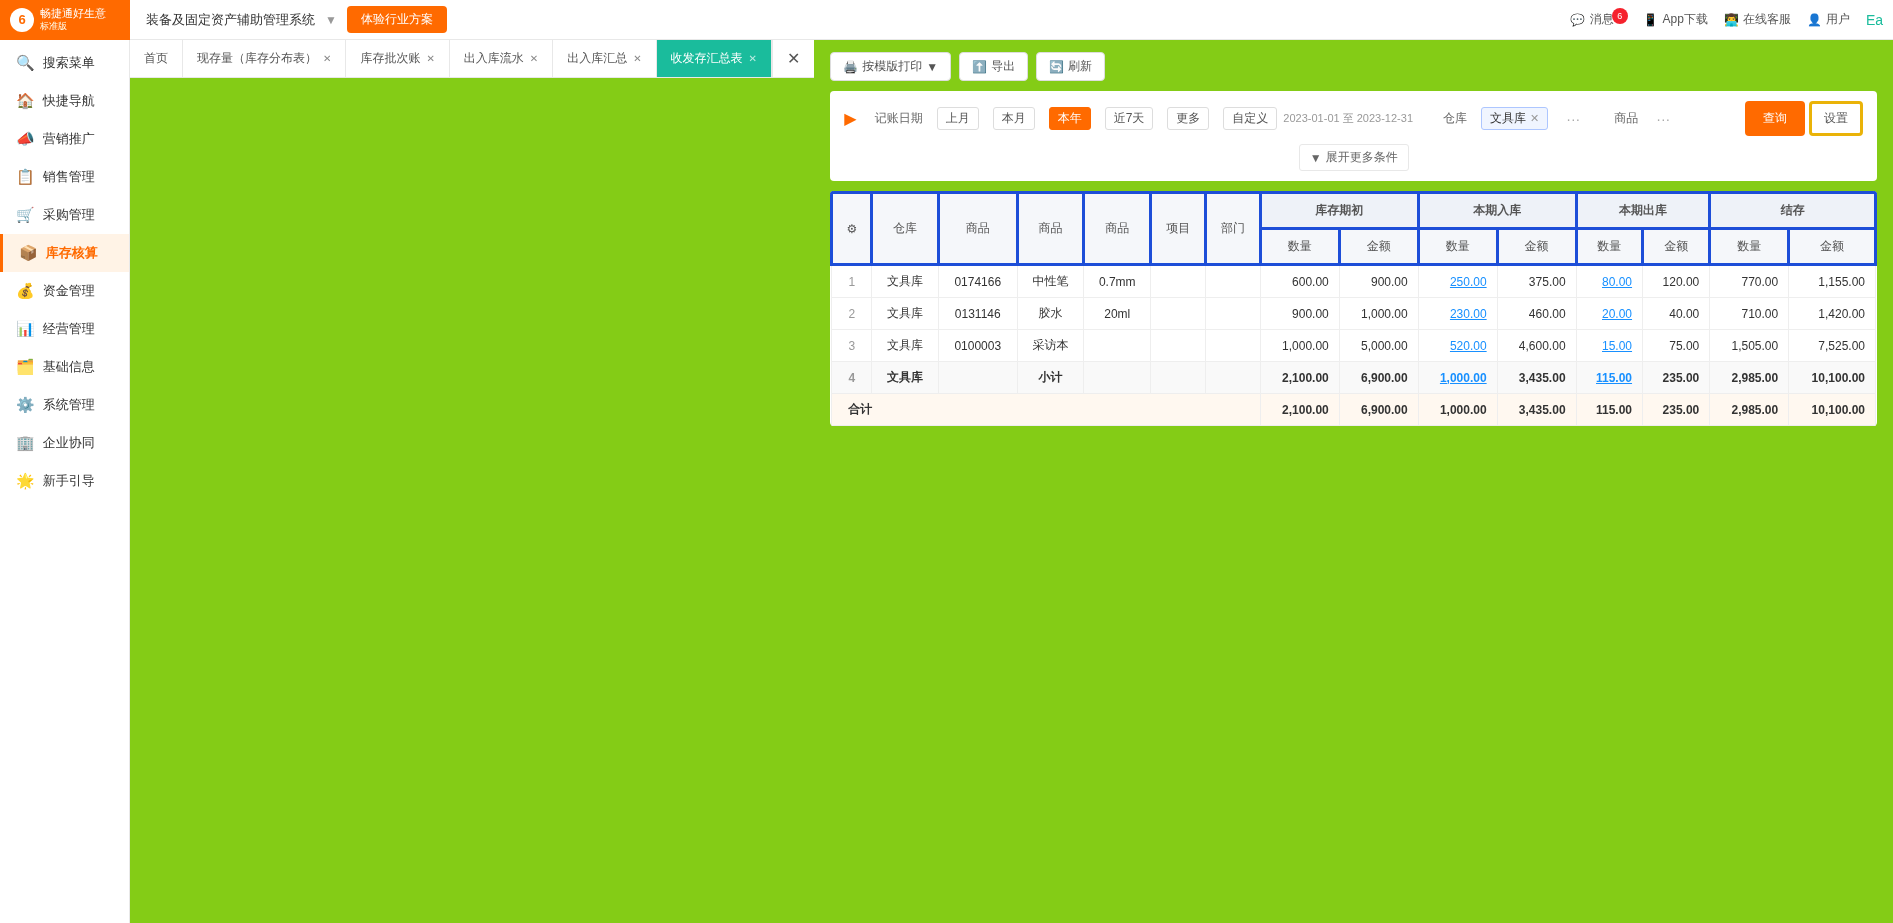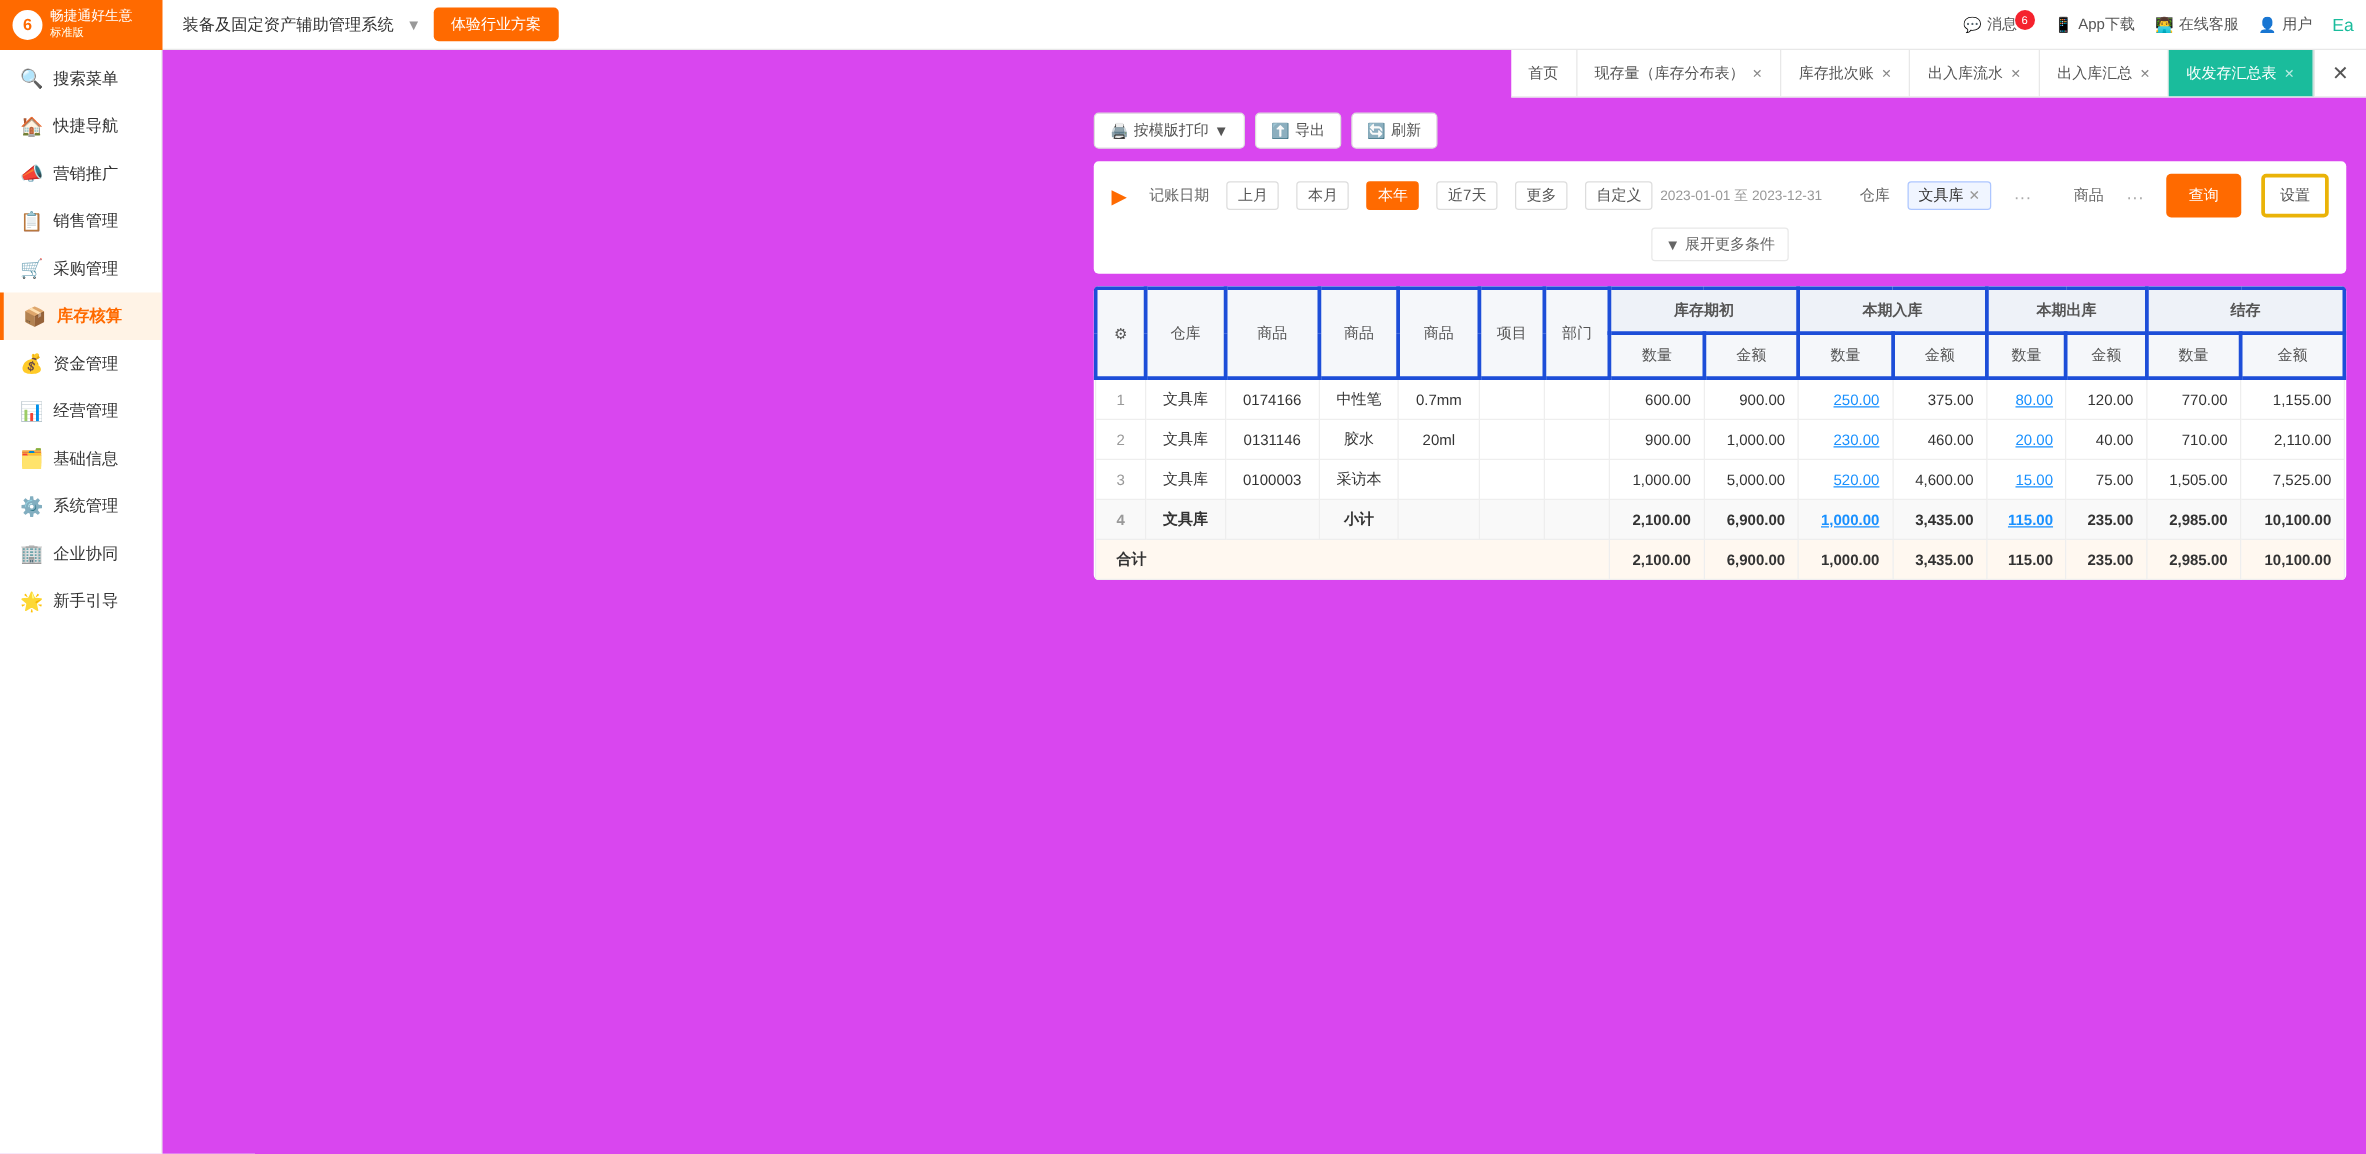--- a/index.html
+++ b/index.html
@@ -27,21 +27,21 @@
     
     .main-layout { display: flex; flex: 1; overflow: hidden; }
 
     
     .sidebar { width: 130px; background: #fff; border-right: 1px solid #e8e8e8; display: flex; flex-direction: column; padding-top: 4px; }
     .sidebar-item { display: flex; align-items: center; gap: 8px; padding: 10px 16px; cursor: pointer; color: #333; font-size: 13px; }
     .sidebar-item.active { background: #fff3e6; color: #ff6a00; font-weight: bold; border-left: 3px solid #ff6a00; }
     .sidebar-icon { font-size: 15px; }
 
     
-    .content-area { flex: 1; display: flex; flex-direction: column; overflow: hidden; background: #d946ef; align-items: flex-end; }
+    .content-area { flex: 1; display: flex; flex-direction: row; overflow: hidden; background: #84cc16; }
 
     
     .tab-bar { display: flex; align-items: center; background: #fff; border-bottom: 1px solid #e8e8e8; height: 38px; padding: 0 0; overflow: hidden; }
     .tab { display: flex; align-items: center; padding: 0 14px; height: 38px; font-size: 12px; cursor: pointer; color: #555; border-right: 1px solid #e8e8e8; white-space: nowrap; gap: 6px; }
     .tab.active { background: #1abc9c; color: #fff; }
     .tab .close-icon { font-size: 10px; opacity: 0.7; }
     .tab.active .close-icon { color: #fff; }
     .tab-close-all { margin-left: auto; padding: 0 14px; color: #555; cursor: pointer; font-size: 16px; display: flex; align-items: center; height: 38px; border-left: 1px solid #e8e8e8; }
 
     
@@ -238,21 +238,21 @@
           <span class="filter-label" style="margin-left:16px;">仓库</span>
           <div class="filter-tag">
             <span>文具库</span>
             <span class="remove">✕</span>
           </div>
           <span class="filter-dots">···</span>
 
           <span class="filter-label" style="margin-left:16px;">商品</span>
           <span class="filter-dots">···</span>
 
-          <div style="margin-left:auto;display:flex;gap:16px;">
+          <div style="margin-left:auto;display:flex;gap:4px;">
             <button class="query-btn">查询</button>
             <button class="settings-btn">设置</button>
           </div>
         </div>
         <div style="display:flex;justify-content:center;">
           <div class="expand-btn">
             <span>▼</span>
             <span>展开更多条件</span>
           </div>
         </div>
@@ -311,21 +311,21 @@
                 <td>20ml</td>
                 <td></td>
                 <td></td>
                 <td class="num-right">900.00</td>
                 <td class="num-right">1,000.00</td>
                 <td class="num-right underline">230.00</td>
                 <td class="num-right">460.00</td>
                 <td class="num-right underline">20.00</td>
                 <td class="num-right">40.00</td>
                 <td class="num-right">710.00</td>
-                <td class="num-right">2,110.00</td>
+                <td class="num-right">1,420.00</td>
               </tr>
               <tr>
                 <td class="row-num">3</td>
                 <td>文具库</td>
                 <td>0100003</td>
                 <td>采访本</td>
                 <td></td>
                 <td></td>
                 <td></td>
                 <td class="num-right">1,000.00</td>

